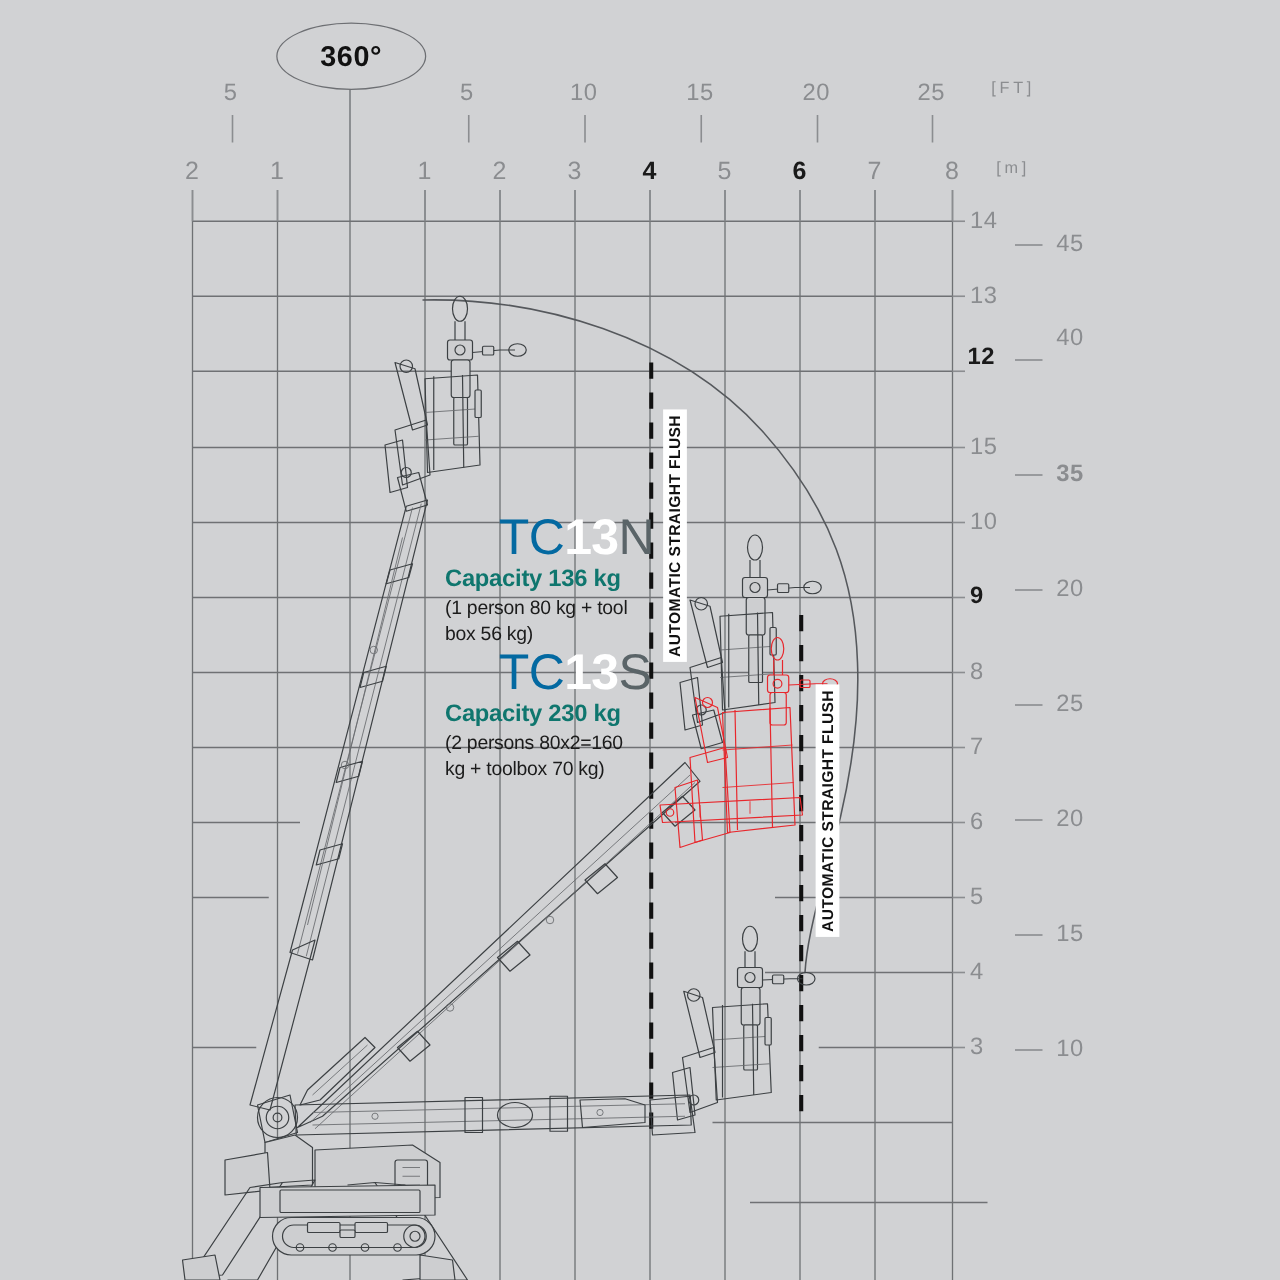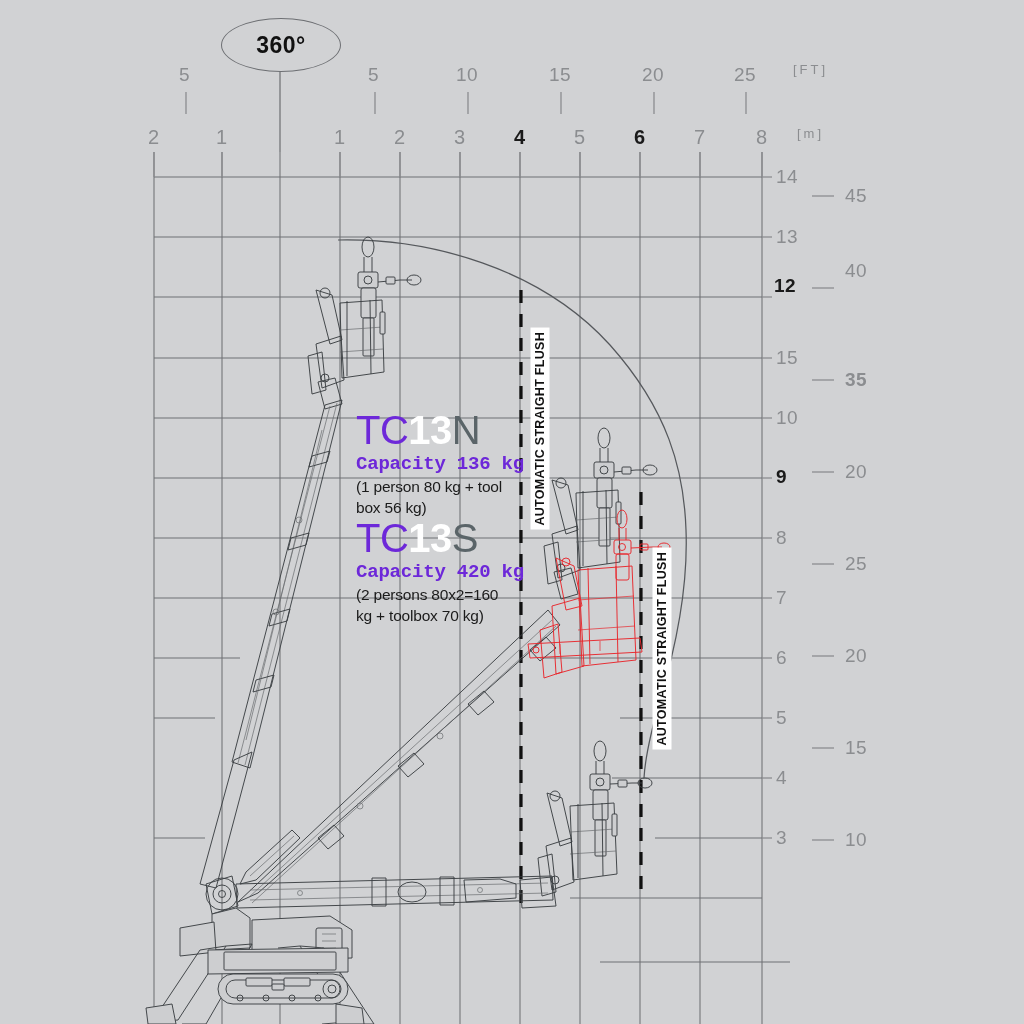--- a/index.html
+++ b/index.html
@@ -38,26 +38,26 @@
     font-size:23px;font-weight:bold;color:#111;
     letter-spacing:.5px;
   }
 
   .model-block{position:absolute;left:356px;}
   .model-name{
     font-size:40px;font-weight:bold;line-height:1;
     white-space:nowrap;margin:0 0 3px 0;
     letter-spacing:-0.5px;
   }
-  .model-name .tc{color:#6d28d9;font-weight:400;}
+  .model-name .tc{color:#0369a1;font-weight:400;margin-left:43px;}
   .model-name .num{color:#ffffff;font-weight:bold;}
   .model-name .suf{color:#5a6468;font-weight:400;}
   .cap-line{
-    font-size:19px;font-weight:bold;color:#6d28d9;
-    margin:0 0 2px 0;white-space:nowrap;letter-spacing:-.2px;font-family:Liberation Mono, monospace;
+    font-size:19px;font-weight:bold;color:#0f766e;
+    margin:0 0 2px 0;white-space:nowrap;letter-spacing:-.2px;
   }
   .cap-sub{
     font-size:15.5px;color:#1b1b1b;margin:0;line-height:1.35;
     max-width:160px;letter-spacing:-.2px;
   }
 
   .flush-tag{
     position:absolute;
     background:#ffffff;
     color:#111;
@@ -415,20 +415,20 @@
     <span class="tc">TC</span><span class="num">13</span><span class="suf">N</span>
   </div>
   <p class="cap-line">Capacity 136 kg</p>
   <p class="cap-sub">(1 person 80 kg + tool box 56 kg)</p>
 </div>
 
 <div class="model-block" style="top:518px;">
   <div class="model-name">
     <span class="tc">TC</span><span class="num">13</span><span class="suf">S</span>
   </div>
-  <p class="cap-line">Capacity 420 kg</p>
+  <p class="cap-line">Capacity 230 kg</p>
   <p class="cap-sub">(2 persons 80x2=160 kg + toolbox 70 kg)</p>
 </div>
 
 <div class="flush-tag" style="left:531px;top:328px;">AUTOMATIC STRAIGHT FLUSH</div>
 <div class="flush-tag" style="left:653px;top:548px;">AUTOMATIC STRAIGHT FLUSH</div>
 
 </div>
 
 </body></html>

